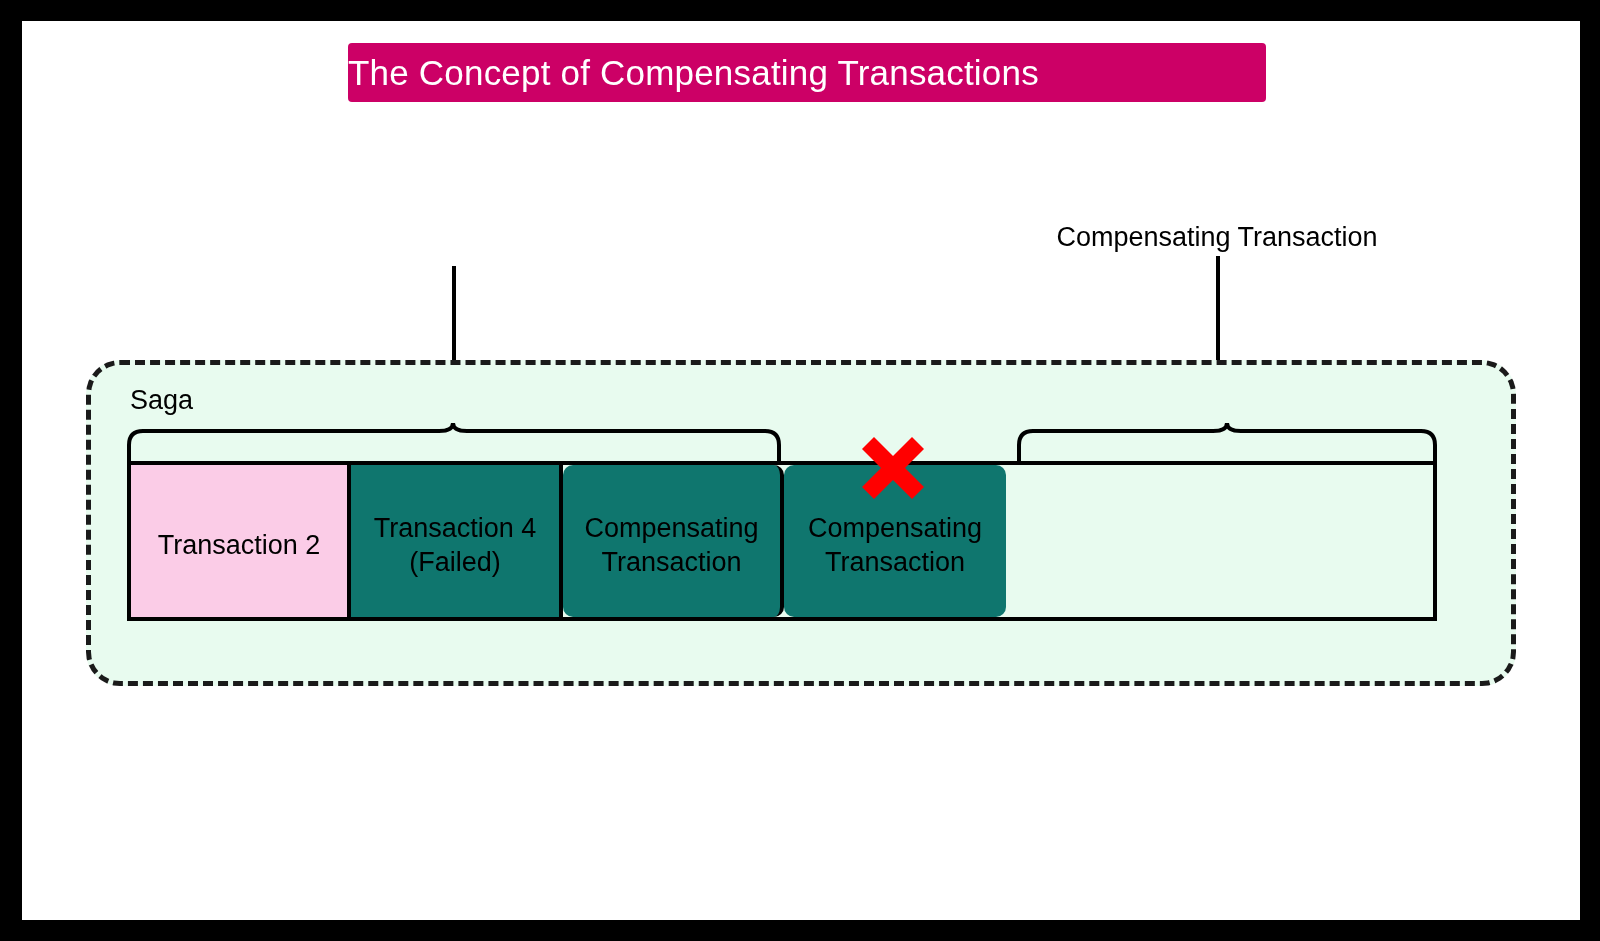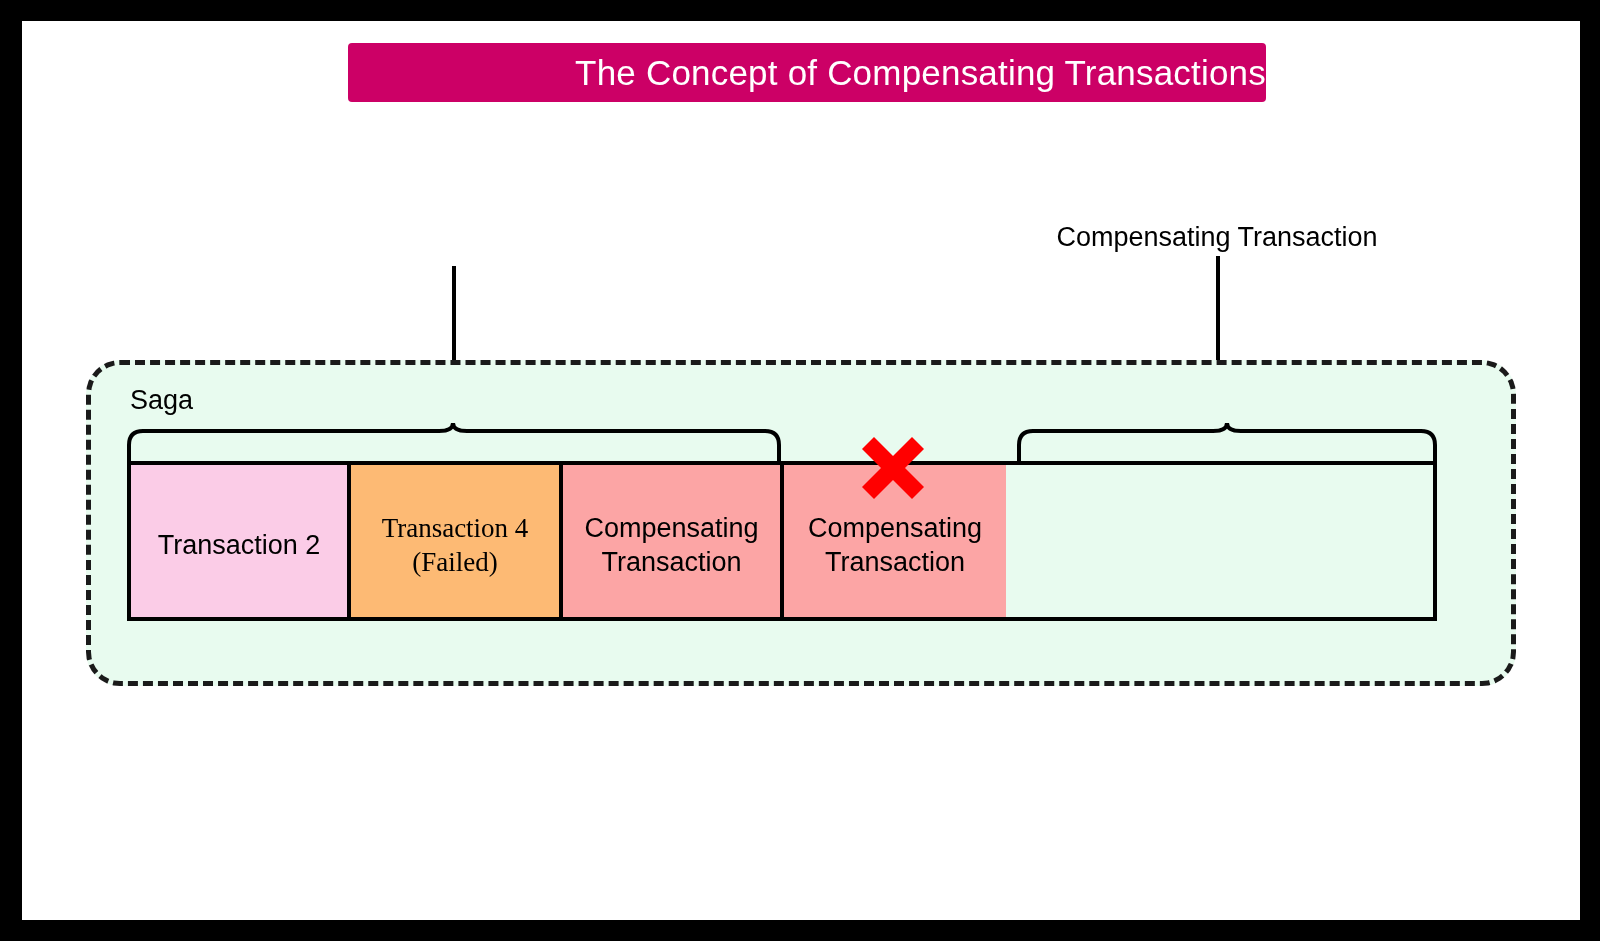--- a/index.html
+++ b/index.html
@@ -32,21 +32,21 @@
   #title-banner {
     position: absolute;
     left: 326px;
     top: 22px;
     width: 918px;
     height: 59px;
     background: #cc0066;
     border-radius: 4px;
     display: flex;
     align-items: center;
-    justify-content: flex-end;
+    justify-content: flex-start;
   }
   #title-banner .title-text {
     color: #ffffff;
     font-size: 35px;
     letter-spacing: 0.2px;
     white-space: nowrap;
   }
   
   .annotation {
     position: absolute;
@@ -118,22 +118,22 @@
     text-align: center;
     font-size: 27px;
     line-height: 34px;
     color: #000000;
     border-right: 4px solid #000000;
     white-space: pre-line;
     padding-top: 8px;
   }
   .tx-box:last-child { border-right: none; }
   .tx-pink  { background: #fbcce7; }
-  .tx-peach { background: #fdba74; font-family: Liberation Serif, serif; }
-  .tx-blue  { background: #fca5a5; }
+  .tx-peach { background: #0f766e; }
+  .tx-blue  { background: #0f766e; border-radius: 10px; }
 
   
   #fail-x {
     position: absolute;
     left: 838px;
     top: 414px;
     width: 66px;
     height: 66px;
   }
 </style>

